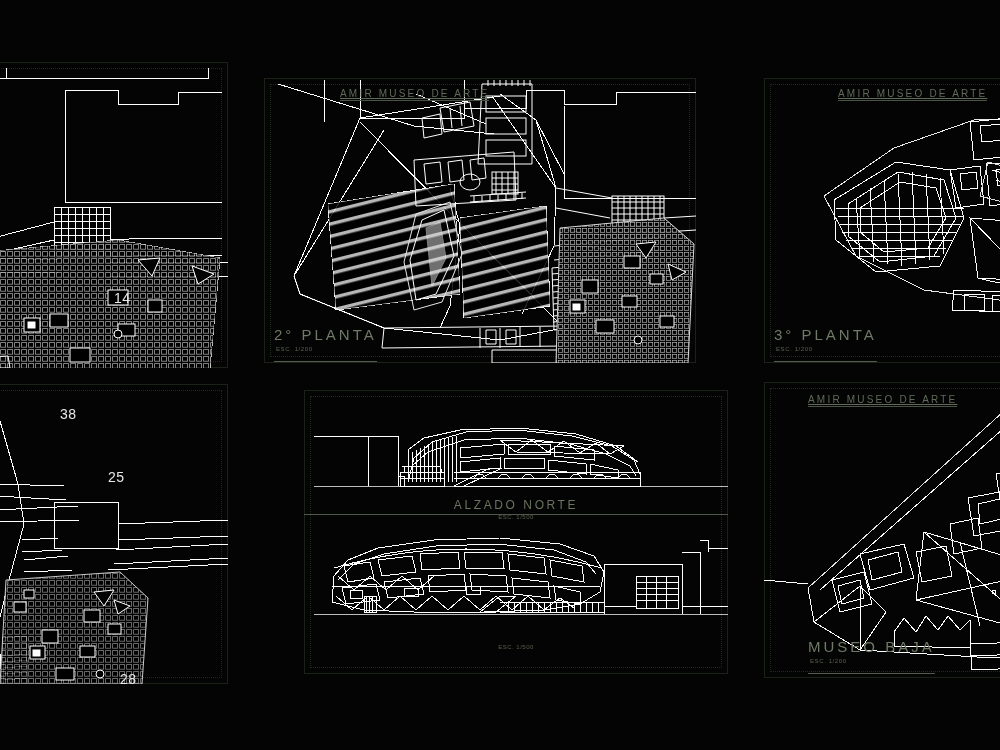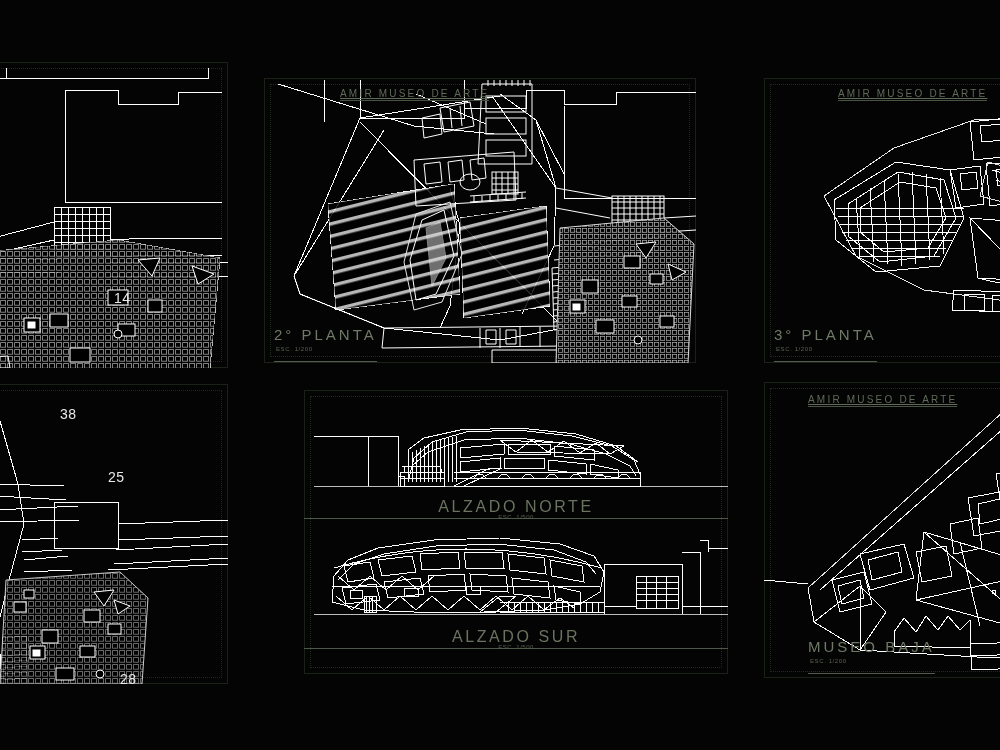--- a/index.html
+++ b/index.html
@@ -26,21 +26,21 @@
   }
   .title-bot{
     position:absolute;color:#6e7a66;font-size:15px;letter-spacing:3px;
     white-space:nowrap;border-bottom:1px solid #525c4c;padding-bottom:18px;
   }
   .scale-lbl{
     position:absolute;color:#5a6452;font-size:6px;letter-spacing:.6px;
     white-space:nowrap;
   }
   .elev-cap{
-    position:absolute;color:#69735f;font-size:16px;letter-spacing:2.6px;
+    position:absolute;color:#69735f;font-size:12px;letter-spacing:2.6px;
     white-space:nowrap;border-bottom:1px solid #4e5848;padding-bottom:2px;
     text-align:center;
   }
   .elev-scale{
     position:absolute;color:#57604f;font-size:6px;letter-spacing:.5px;
     white-space:nowrap;text-align:center;
   }
   .roomnum{
     position:absolute;color:#e8e8e8;font-size:14px;font-weight:normal;
     letter-spacing:.5px;
@@ -512,21 +512,20 @@
           <path d="M332,186 L374,186 L374,218 L332,218 Z"></path>
           <path d="M332,192 L374,192 M332,198 L374,198 M332,204 L374,204 M332,210 L374,210"></path>
           <path d="M342,186 L342,218 M352,186 L352,218 M362,186 L362,218"></path>
           <path d="M300,216 L332,216"></path>
           <path d="M378,216 L424,216"></path>
         </g>
       </svg>
     </div>
     <div class="elev-cap" style="left:0;right:0;margin:0 auto;top:108px;width:424px;">ALZADO NORTE</div>
     <div class="elev-scale" style="left:0;right:0;margin:0 auto;top:124px;width:424px;">ESC. 1/500</div>
-    <div class="elev-cap" style="left:0;right:0;margin:0 auto;top:238px;width:424px;">ALZADO SUR</div>
     <div class="elev-scale" style="left:0;right:0;margin:0 auto;top:254px;width:424px;">ESC. 1/500</div>
   </div>
 
   <div class="panel" style="left:764px;top:382px;width:420px;height:296px;">
     <div class="frame-outer"></div>
     <div class="frame-inner"></div>
     <div class="dwg">
       <svg viewBox="0 0 420 296" preserveAspectRatio="none">
         <g stroke="#ffffff" fill="none" stroke-width="1" shape-rendering="crispEdges">
 

